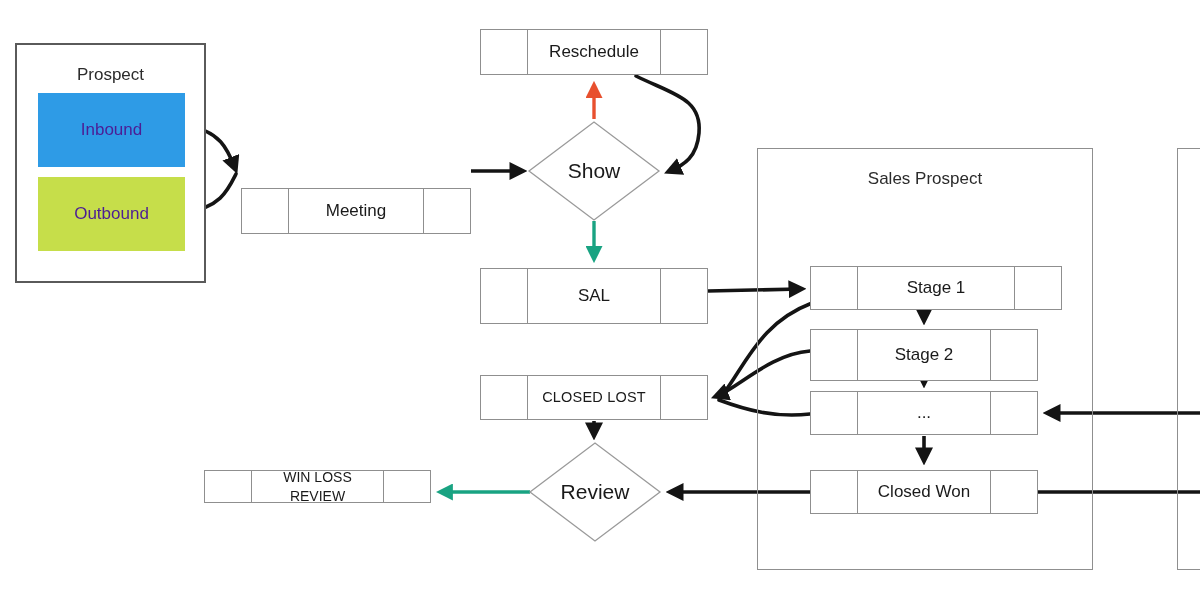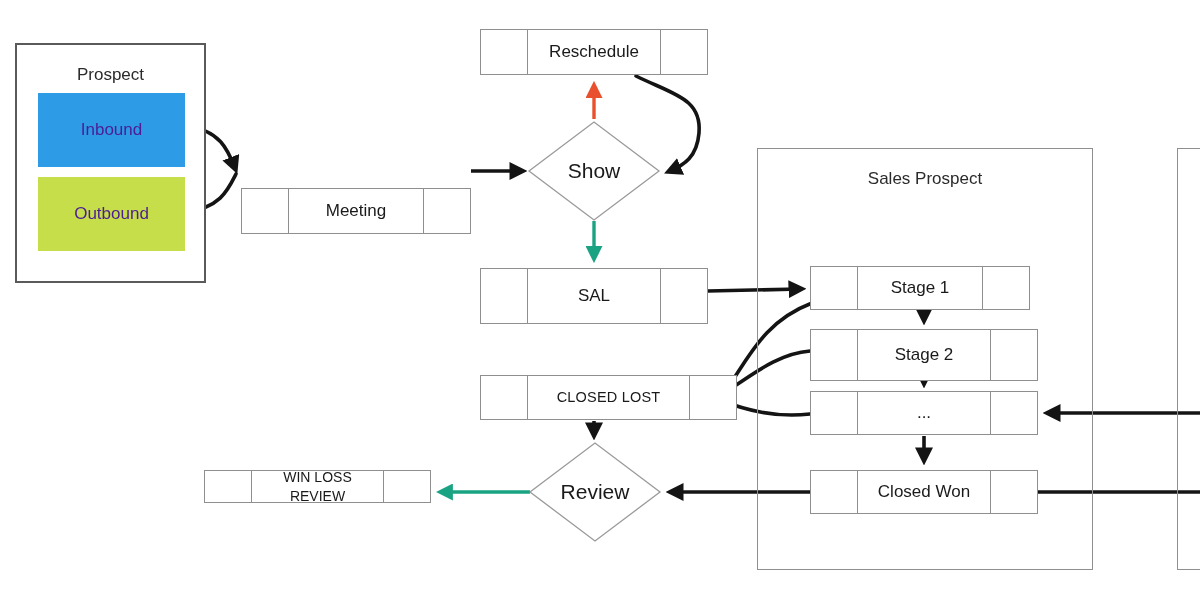--- a/index.html
+++ b/index.html
@@ -107,40 +107,40 @@
   </div>
 
   <div class="diamond-label" style="left:594px; top:171px;">Show</div>
 
   <div class="slot-box" style="left:480px; top:268px; width:228px; height:56px;">
     <div class="cell side first"></div>
     <div class="cell mid">SAL</div>
     <div class="cell side last"></div>
   </div>
 
-  <div class="slot-box" style="left:480px; top:375px; width:257px; height:45px;">
+  <div class="slot-box" style="left:480px; top:375px; width:228px; height:45px;">
     <div class="cell side first"></div>
     <div class="cell mid small">CLOSED LOST</div>
     <div class="cell side last"></div>
   </div>
 
   <div class="diamond-label" style="left:595px; top:492px;">Review</div>
 
   <div class="slot-box" style="left:204px; top:470px; width:227px; height:33px;">
     <div class="cell side first"></div>
     <div class="cell mid tiny">WIN LOSS
 REVIEW</div>
     <div class="cell side last"></div>
   </div>
 
   <div class="container light" style="left:757px; top:148px; width:336px; height:422px;">
     <div class="container-title">Sales Prospect</div>
   </div>
 
-  <div class="slot-box" style="left:810px; top:266px; width:220px; height:44px;">
+  <div class="slot-box" style="left:810px; top:266px; width:252px; height:44px;">
     <div class="cell side first"></div>
     <div class="cell mid">Stage 1</div>
     <div class="cell side last"></div>
   </div>
 
   <div class="slot-box" style="left:810px; top:329px; width:228px; height:52px;">
     <div class="cell side first"></div>
     <div class="cell mid">Stage 2</div>
     <div class="cell side last"></div>
   </div>

